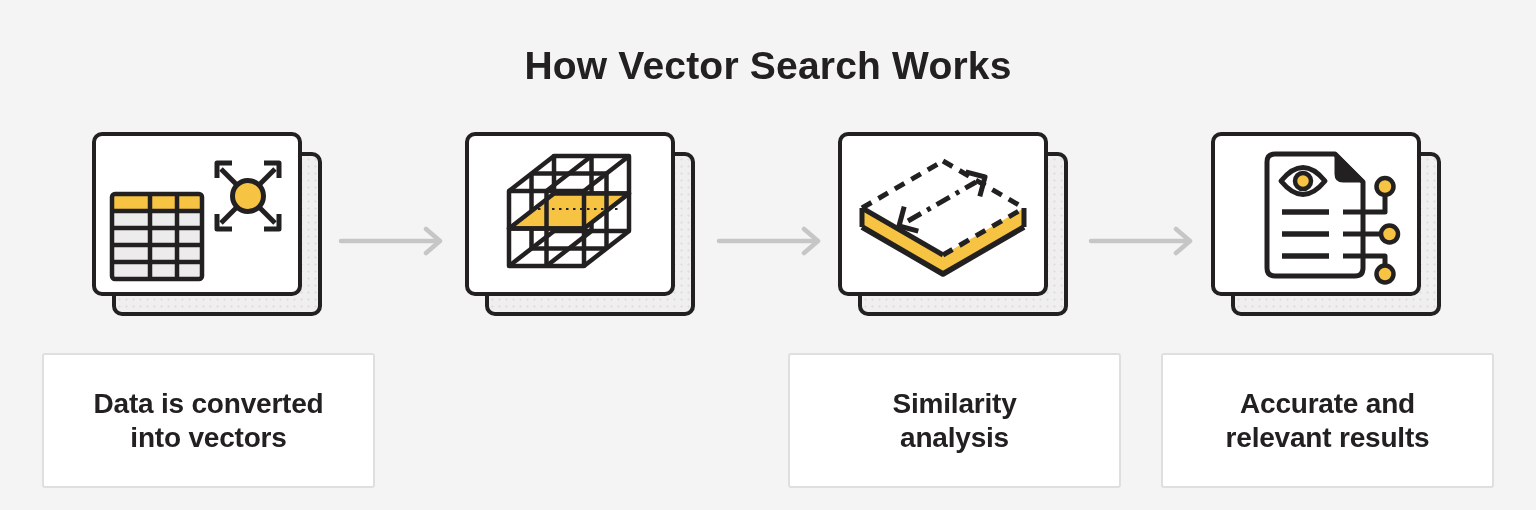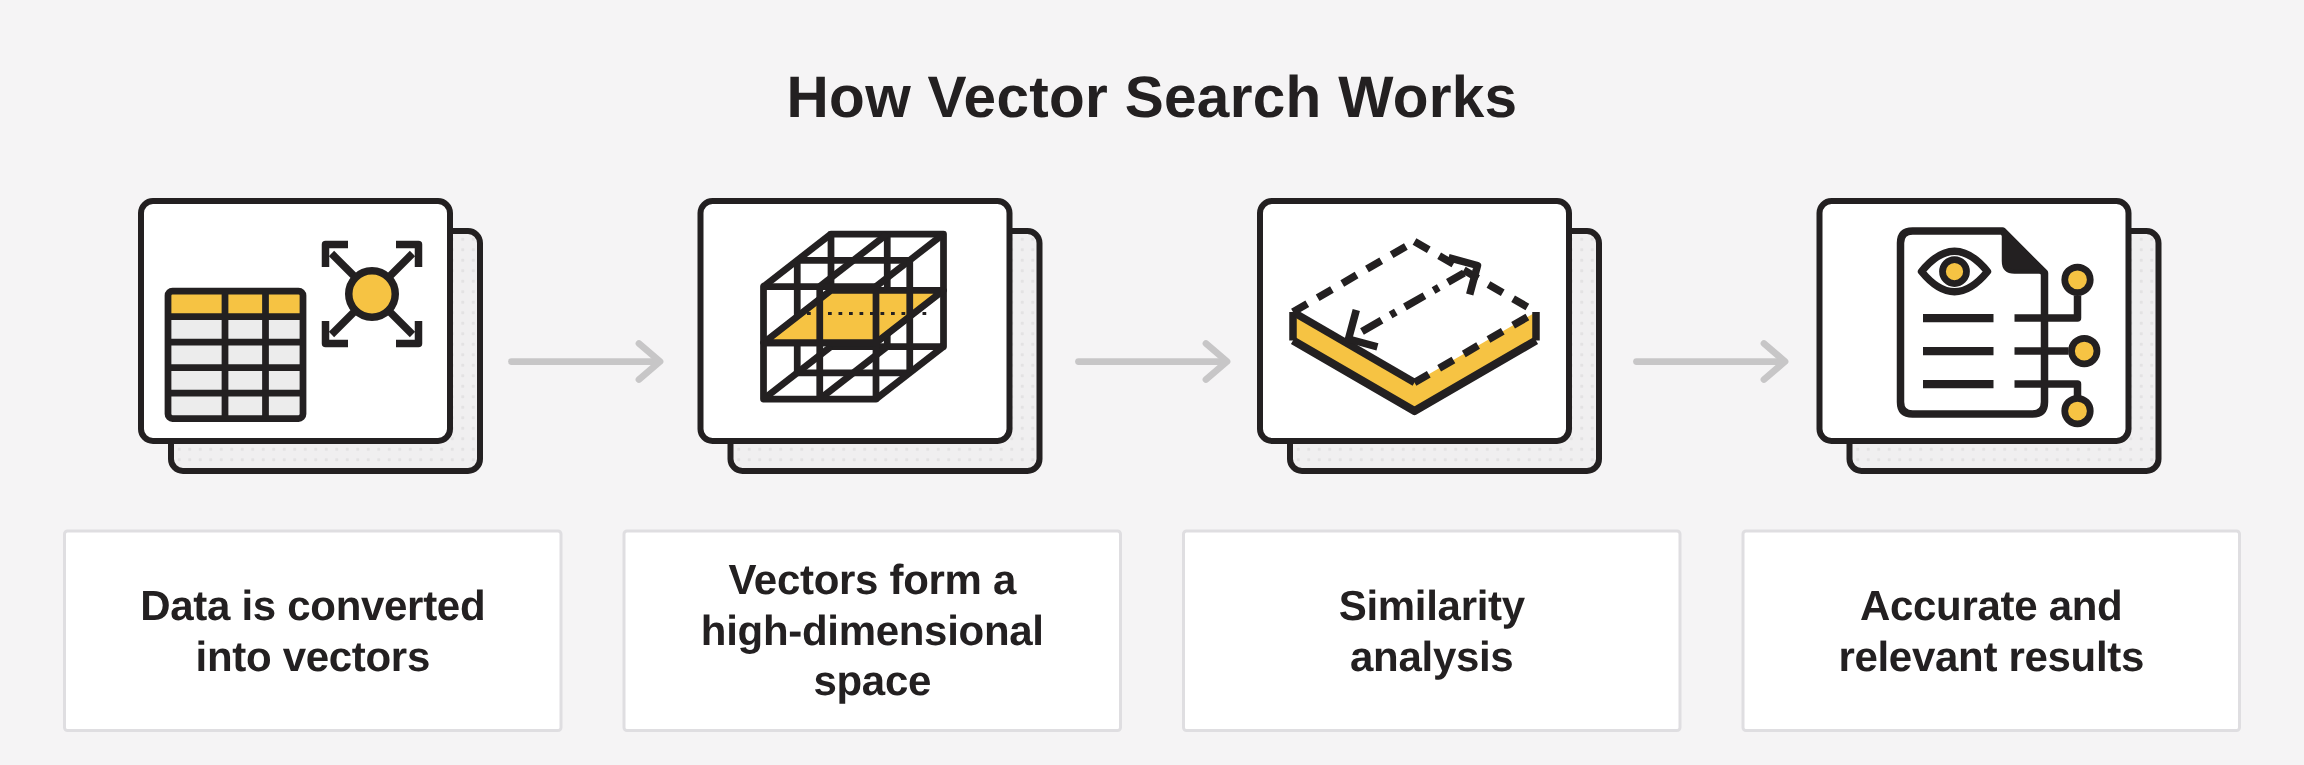--- a/index.html
+++ b/index.html
@@ -134,25 +134,20 @@
           <line x1="115" y1="55" x2="160" y2="20"></line>
           <line x1="77.5" y1="55" x2="122.5" y2="20"></line>
           <line x1="62.5" y1="37.5" x2="137.5" y2="37.5"></line>
           <line x1="137.5" y1="37.5" x2="137.5" y2="112.5"></line>
           <rect x="40" y="55" width="75" height="75"></rect>
           <line x1="77.5" y1="55" x2="77.5" y2="130"></line>
           <line x1="40" y1="92.5" x2="115" y2="92.5"></line>
         </g>
       </svg>
     </div>
-    <div class="label-box">
-      <div class="label-text">Vectors form a
-high-dimensional
-space</div>
-    </div>
   </div>
 
   <div class="col col3">
     <div class="card-back"></div>
     <div class="card-front">
       <svg viewBox="0 0 202 156">
 
         <polygon points="20,72 101,119 182,72 182,91 101,138 20,91" class="f-yellow"></polygon>
         <g class="s-ink" style="stroke-width:5.5;">
           <polyline points="20,91 101,138 182,91"></polyline>

